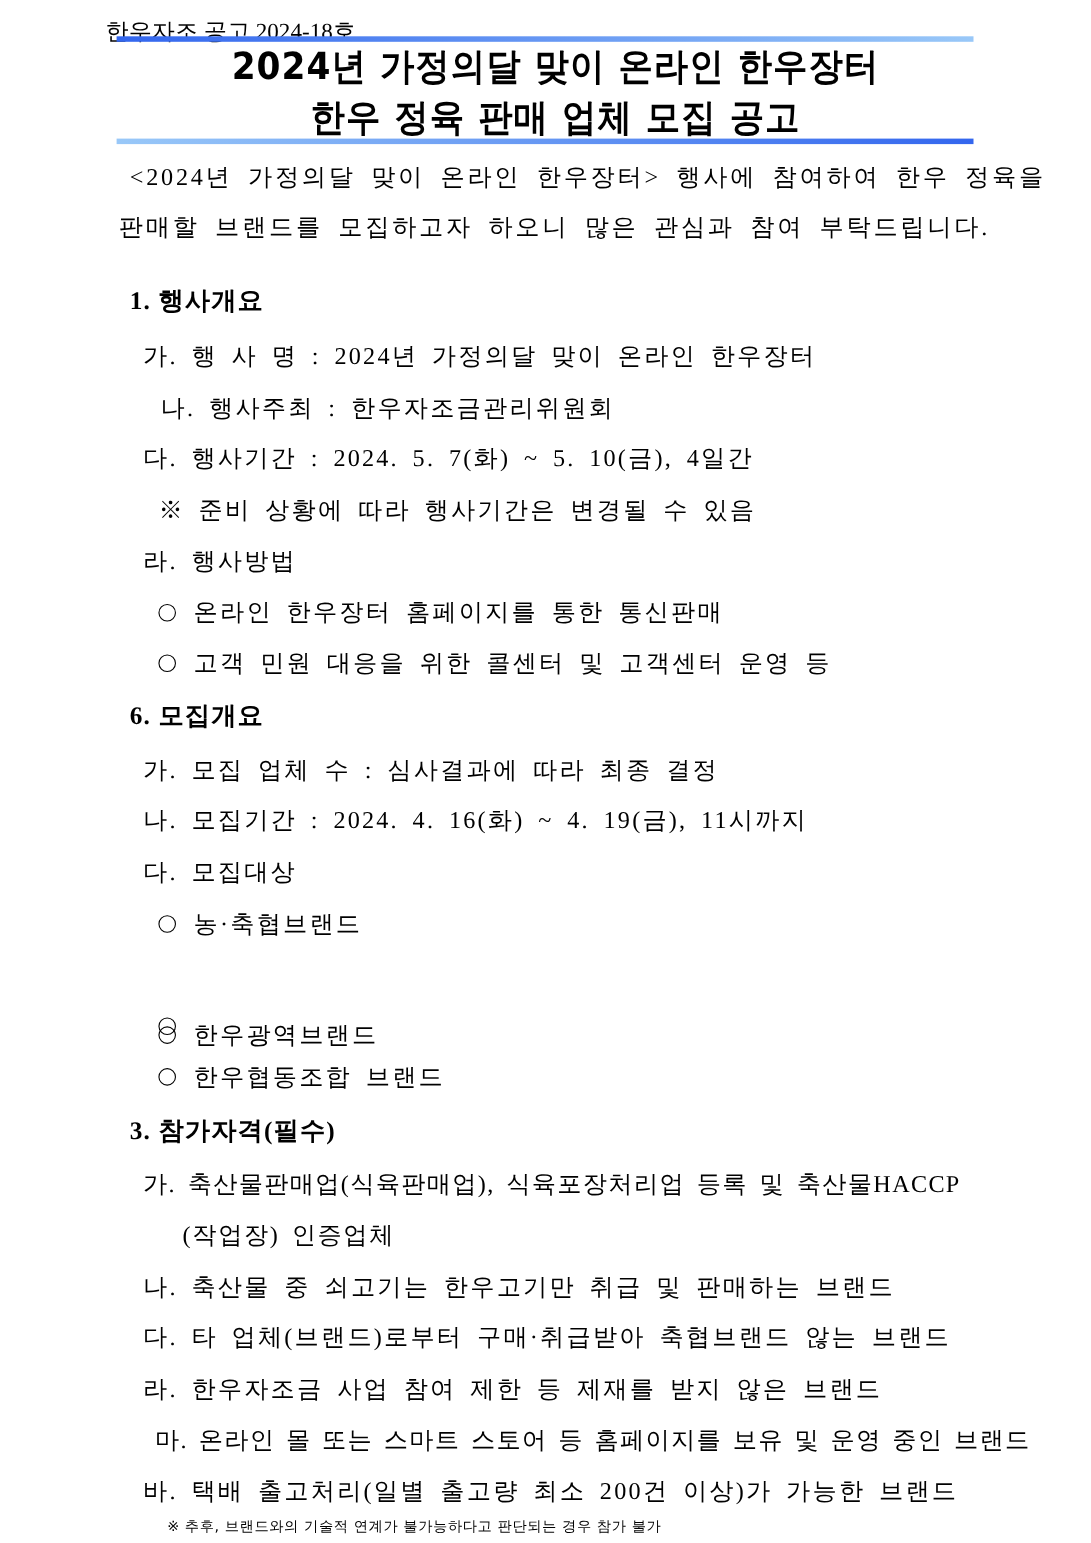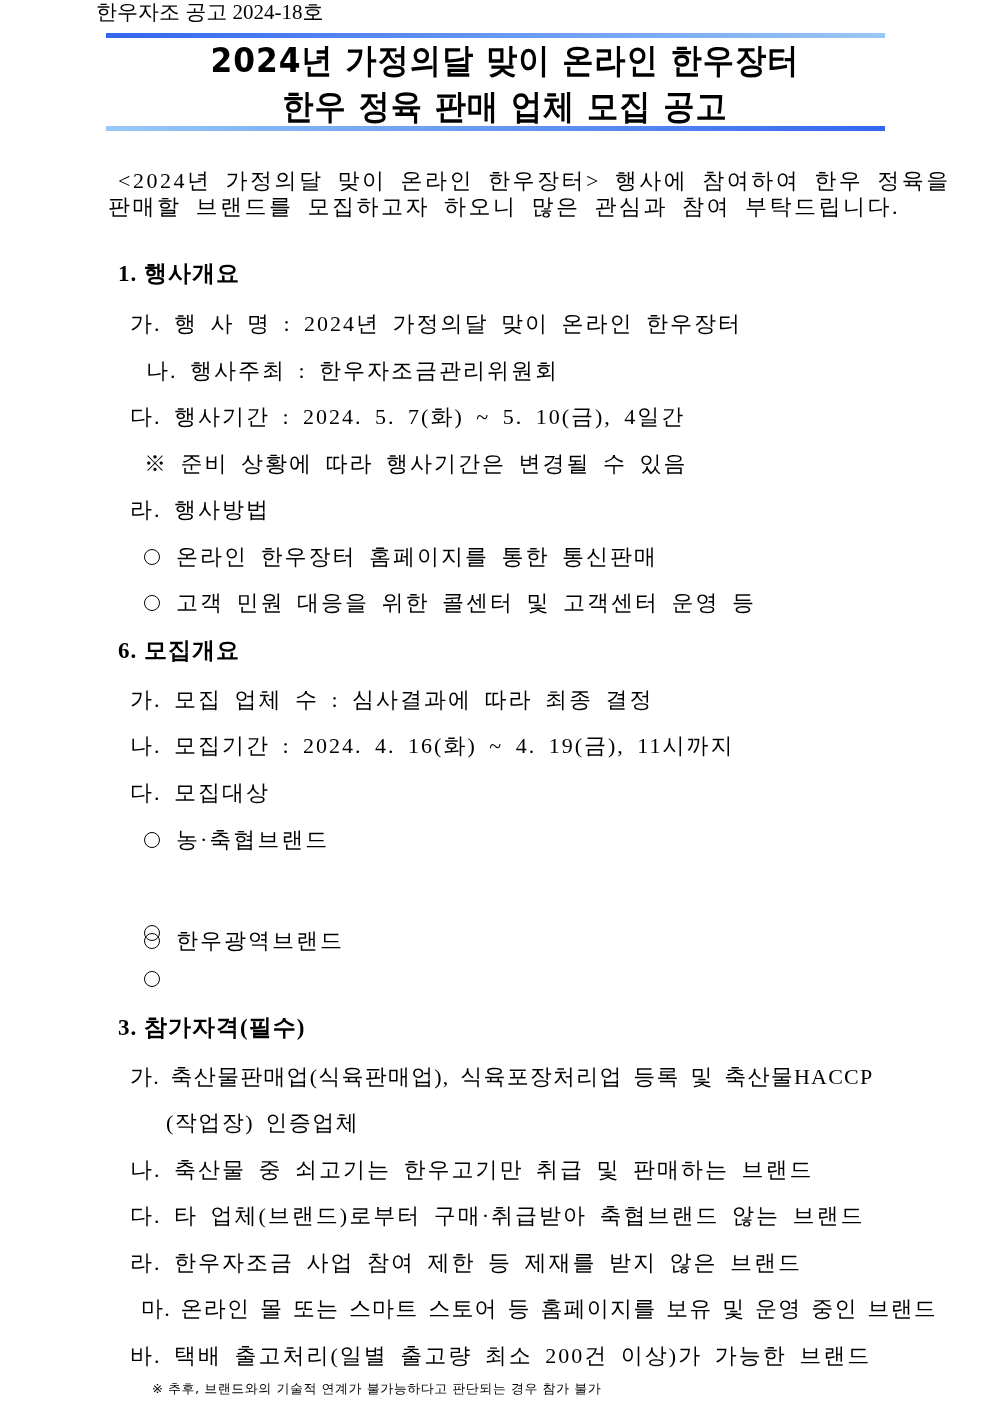--- a/index.html
+++ b/index.html
@@ -1,18 +1,18 @@
 <!DOCTYPE html>
 <html><head>
 <meta charset="utf-8">
 <style>
   html, body { margin: 0; padding: 0; background: #ffffff; }
   body { width: 992px; height: 1403px; position: relative; overflow: hidden; color: #000; }
   .serif { font-family: "Liberation Serif", "DejaVu Serif", serif; }
-  .header-no { position: absolute; left: 96px; top: 0px; font-size: 21px; line-height: 24px; }
+  .header-no { position: absolute; left: 96px; top: 16px; font-size: 21px; line-height: 24px; }
   .bar { position: absolute; left: 106px; width: 779px; height: 5px; }
   .bar.top { top: 33px; background: linear-gradient(to right, #3366ee, #99c8f8); }
   .bar.bottom { top: 126px; background: linear-gradient(to right, #99c8f8, #3366ee); }
   .title { position: absolute; left: 106px; width: 810px; text-align: center; font-family: "DejaVu Sans", "Liberation Sans", sans-serif; font-weight: bold; font-size: 34px; letter-spacing: 1px; transform: scaleX(0.92); transform-origin: center; }
   .title.l1 { top: 38px; left: 100px; }
   .title.l2 { top: 84px; left: 100px; }
   .line { position: absolute; font-size: 22px; line-height: 26px; white-space: nowrap; }
   .intro { left: 118px; letter-spacing: 2.5px; word-spacing: 6px; }
   .h { left: 118px; font-weight: bold; font-size: 23px; letter-spacing: 1px; }
   .item { left: 130px; letter-spacing: 2px; word-spacing: 5px; }
@@ -24,40 +24,40 @@
 </head>
 <body class="serif">
 
 <div class="header-no">한우자조 공고 2024-18호</div>
 
 <div class="bar top"></div>
 <div class="title l1">2024년 가정의달 맞이 온라인 한우장터</div>
 <div class="title l2">한우 정육 판매 업체 모집 공고</div>
 <div class="bar bottom"></div>
 
-<div class="line intro" style="top:148px;margin-top:20px;">&lt;2024년 가정의달 맞이 온라인 한우장터&gt; 행사에 참여하여 한우 정육을</div>
+<div class="line intro" style="top:148px;">&lt;2024년 가정의달 맞이 온라인 한우장터&gt; 행사에 참여하여 한우 정육을</div>
 <div class="line intro" style="top:194px; left:108px;">판매할 브랜드를 모집하고자 하오니 많은 관심과 참여 부탁드립니다.</div>
 
 <div class="line h" style="top:261px;">1. 행사개요</div>
 <div class="line item" style="top:311px;">가. 행 사 명 : 2024년 가정의달 맞이 온라인 한우장터</div>
 <div class="line item" style="top:358px;margin-left:16px;">나. 행사주최 : 한우자조금관리위원회</div>
 <div class="line item" style="top:404px;">다. 행사기간 : 2024. 5. 7(화) ~ 5. 10(금), 4일간</div>
 <div class="line sub" style="top:451px;">※ 준비 상황에 따라 행사기간은 변경될 수 있음</div>
 <div class="line item" style="top:497px;text-align:center;">라. 행사방법</div>
 <div class="line sub" style="top:544px;"><span class="bullet"></span><span>온라인 한우장터 홈페이지를 통한 통신판매</span></div>
 <div class="line sub" style="top:590px;"><span class="bullet"></span><span>고객 민원 대응을 위한 콜센터 및 고객센터 운영 등</span></div>
 
 <div class="line h" style="top:638px;">6. 모집개요</div>
 <div class="line item" style="top:687px;text-align:center;">가. 모집 업체 수 : 심사결과에 따라 최종 결정</div>
 <div class="line item" style="top:733px;">나. 모집기간 : 2024. 4. 16(화) ~ 4. 19(금), 11시까지</div>
 <div class="line item" style="top:780px;">다. 모집대상</div>
 <div class="line sub" style="top:827px;"><span class="bullet"></span><span>농·축협브랜드</span></div>
 <div class="line sub" style="top:915px;margin-top:13px;"><span class="bullet"></span><span>한우광역브랜드</span></div>
 <div class="line sub" style="top:920px;"><span class="bullet"></span></div>
-<div class="line sub" style="top:966px;"><span class="bullet"></span></div>
+<div class="line sub" style="top:966px;"><span class="bullet"></span><span>한우협동조합 브랜드</span></div>
 
 <div class="line h" style="top:1015px;">3. 참가자격(필수)</div>
 <div class="line item" style="top:1064px; letter-spacing:1.2px; word-spacing:4px;">가. 축산물판매업(식육판매업), 식육포장처리업 등록 및 축산물HACCP</div>
 <div class="line cont" style="top:1110px;">(작업장) 인증업체</div>
 <div class="line item" style="top:1157px;">나. 축산물 중 쇠고기는 한우고기만 취급 및 판매하는 브랜드</div>
 <div class="line item" style="top:1203px;">다. 타 업체(브랜드)로부터 구매·취급받아 축협브랜드 않는 브랜드</div>
 <div class="line item" style="top:1250px;">라. 한우자조금 사업 참여 제한 등 제재를 받지 않은 브랜드</div>
 <div class="line item" style="top:1296px; letter-spacing:1.2px; word-spacing:3px;margin-left:11px;">마. 온라인 몰 또는 스마트 스토어 등 홈페이지를 보유 및 운영 중인 브랜드</div>
 <div class="line item" style="top:1343px;">바. 택배 출고처리(일별 출고량 최소 200건 이상)가 가능한 브랜드</div>
 <div class="line note" style="top:1376px;">※ 추후, 브랜드와의 기술적 연계가 불가능하다고 판단되는 경우 참가 불가</div>

